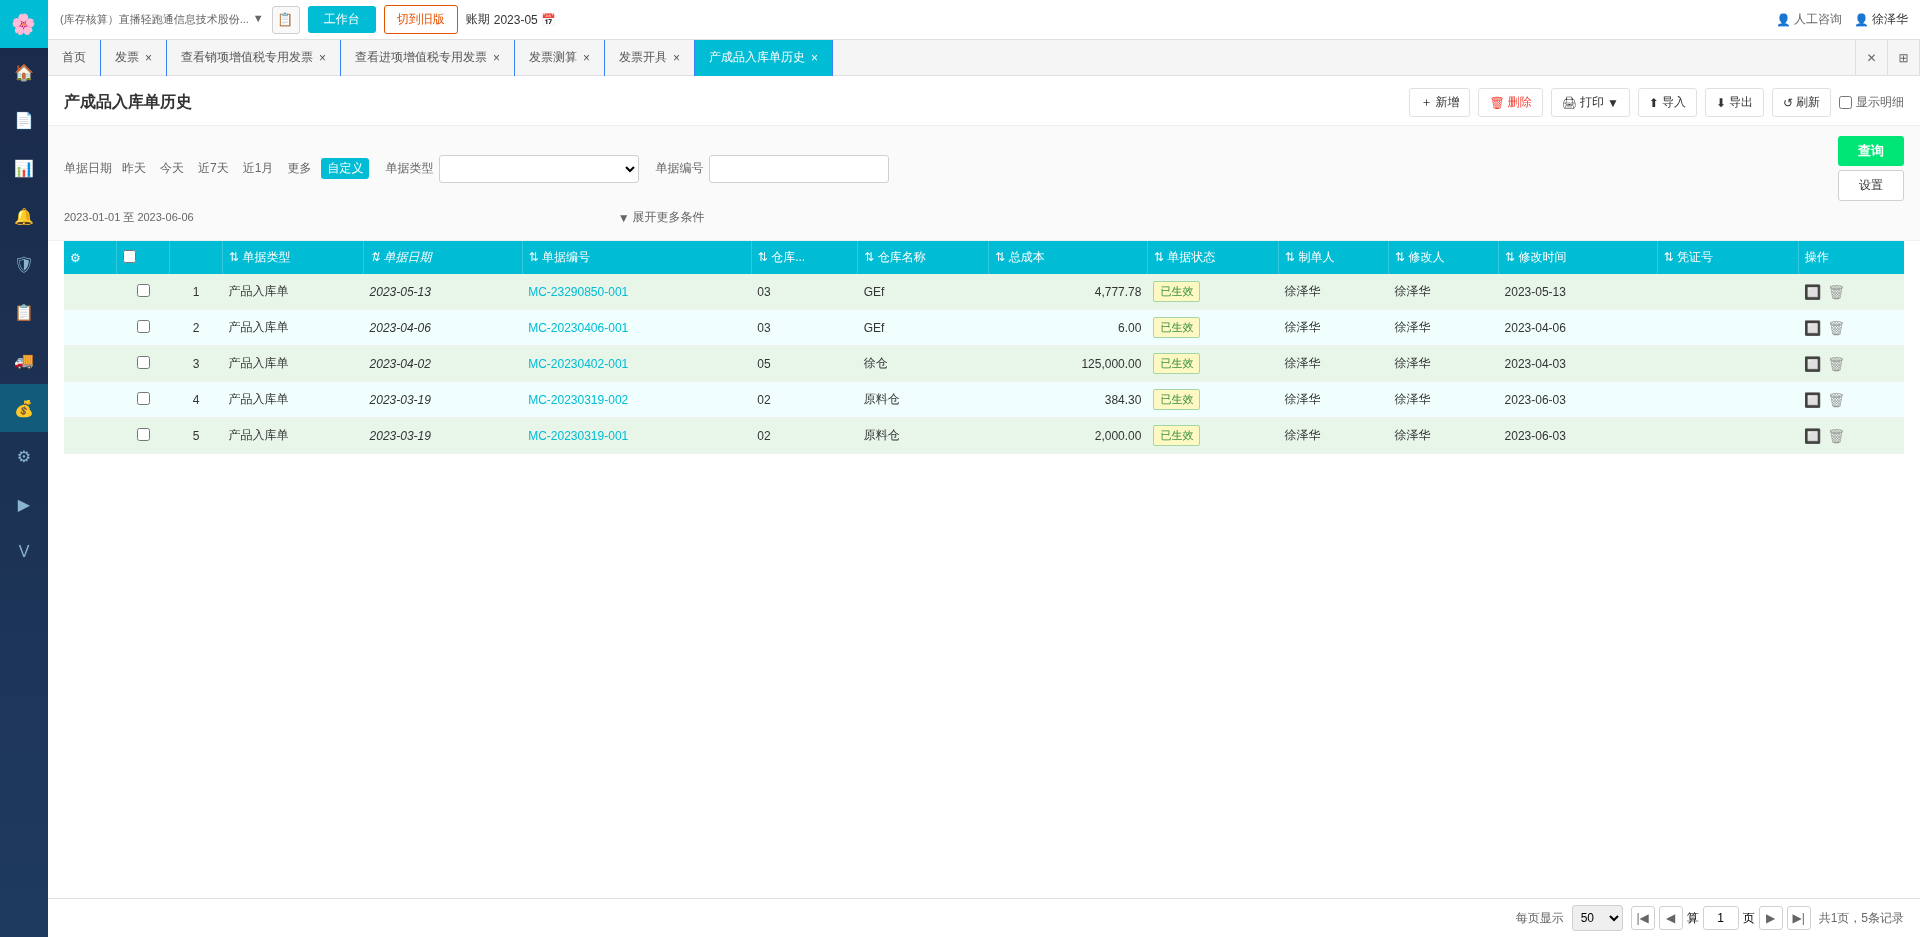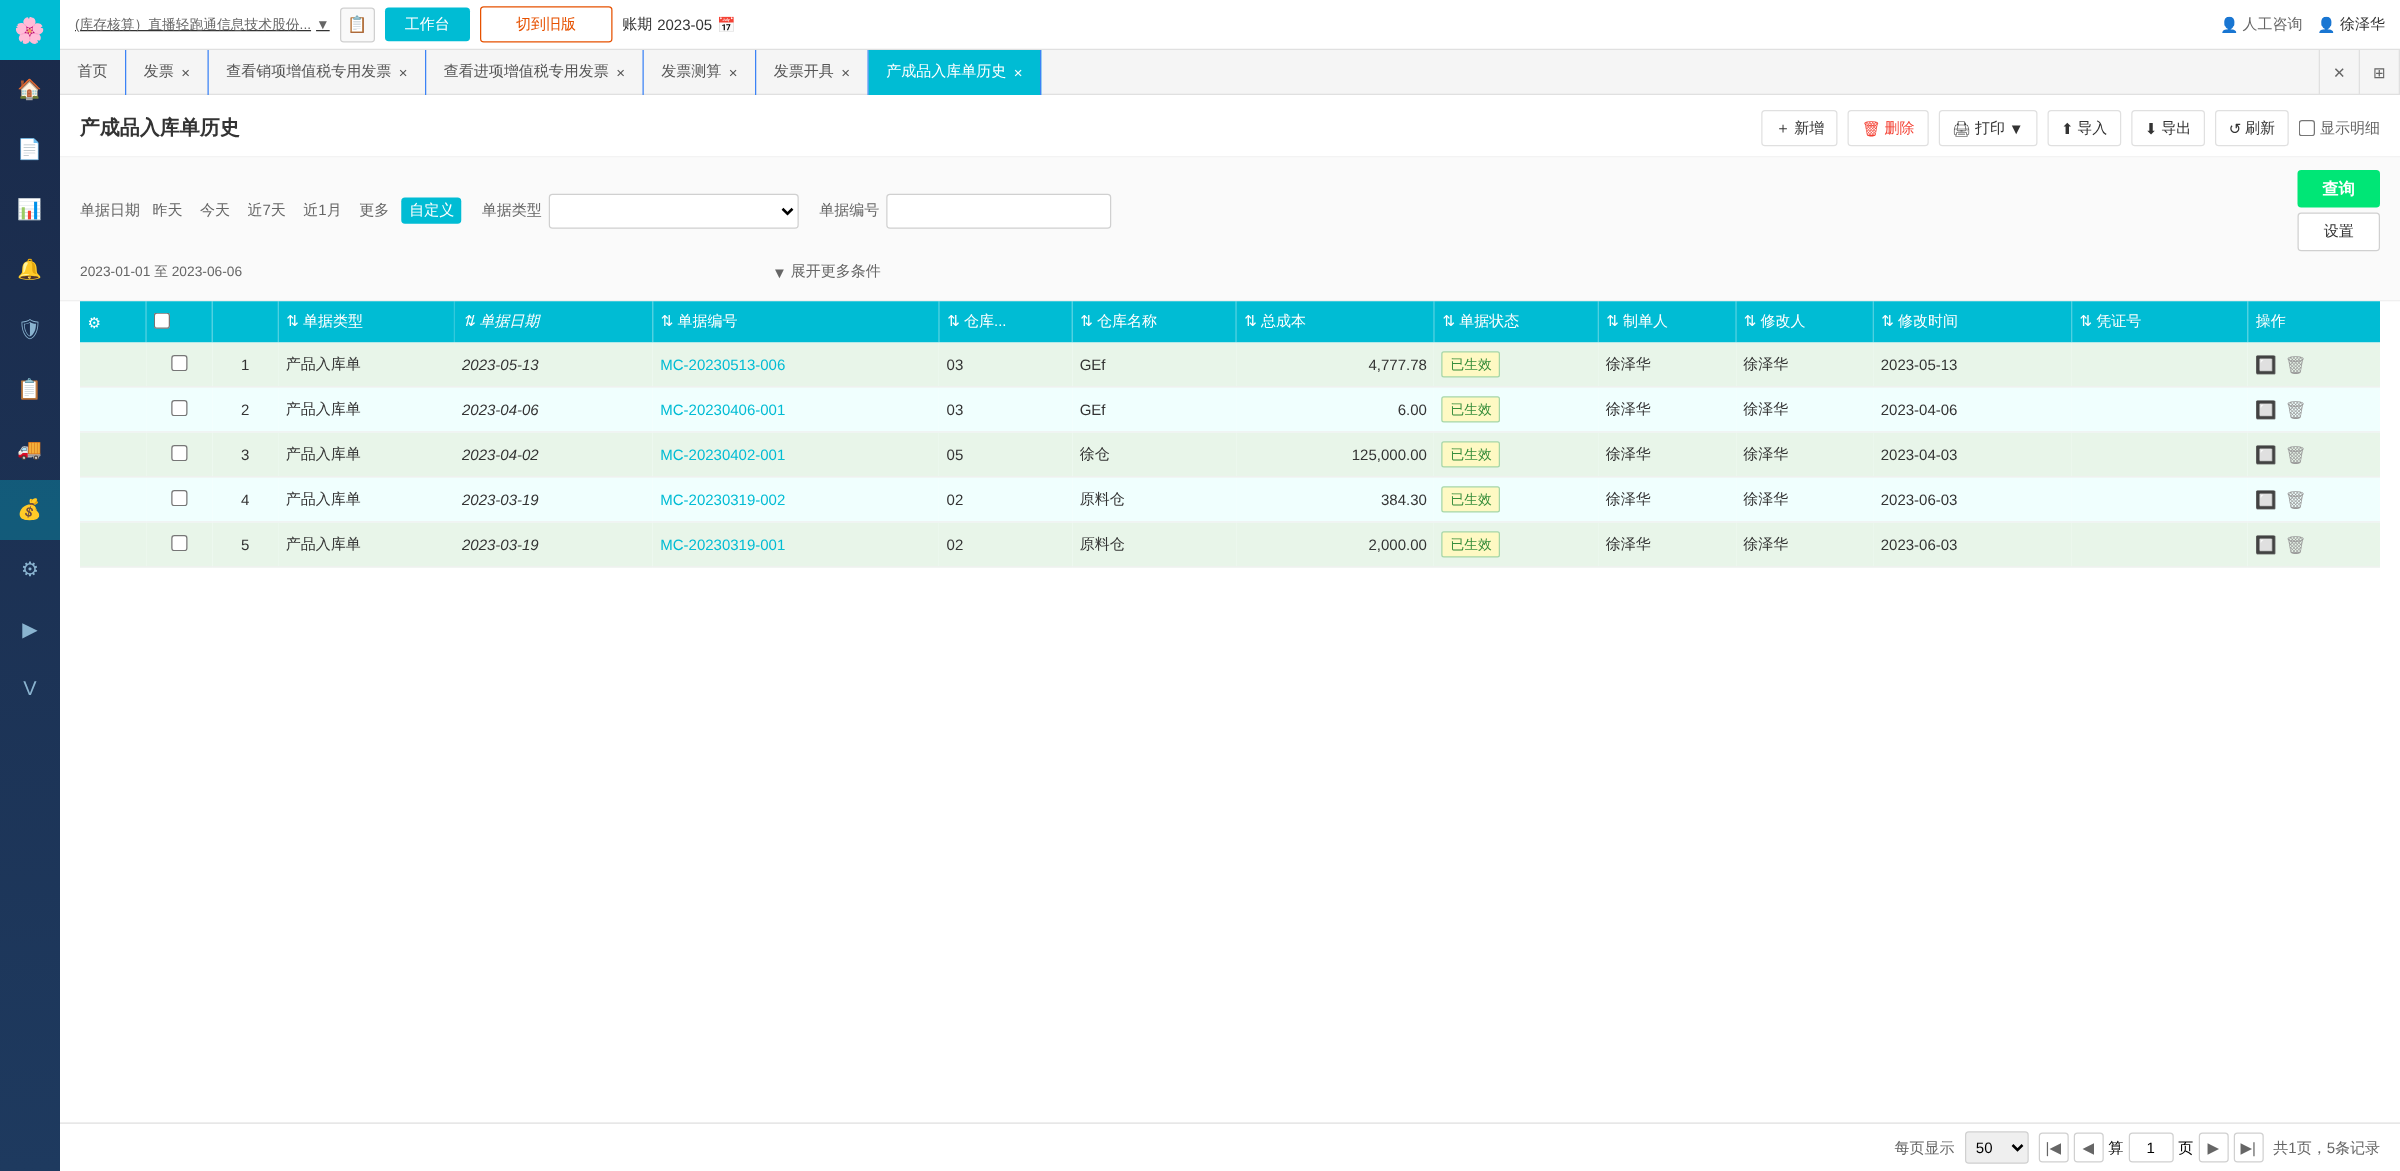--- a/index.html
+++ b/index.html
@@ -60,26 +60,24 @@
       background: #fff;
       border-bottom: 1px solid #e0e0e0;
       display: flex;
       align-items: center;
       padding: 0 12px;
       gap: 8px;
       flex-shrink: 0;
     }
     .topbar-company {
       display: flex;
-      align-items: center;
       gap: 4px;
       font-size: 12px;
       color: #333;
       max-width: 220px;
-      text-decoration: underline;
     }
     .topbar-company span { color: #666; font-size: 11px; }
     .topbar-icon-btn {
       width: 28px; height: 28px;
       border: 1px solid #d0d0d0;
       border-radius: 3px;
       background: #f9f9f9;
       display: flex; align-items: center; justify-content: center;
       cursor: pointer; color: #666; font-size: 13px;
     }
@@ -90,21 +88,21 @@
       border-radius: 3px;
       padding: 5px 16px;
       cursor: pointer;
       font-size: 12px;
     }
     .btn-outline {
       background: #fff;
       color: #e65100;
       border: 1px solid #e65100;
       border-radius: 3px;
-      padding: 5px 28px;
+      padding: 5px 12px;
       cursor: pointer;
       font-size: 12px;
     }
     .topbar-period {
       display: flex; align-items: center; gap: 4px; color: #333; font-size: 12px;
     }
     .topbar-right {
       margin-left: auto;
       display: flex; align-items: center; gap: 12px;
     }
@@ -560,21 +558,21 @@
         <tbody id="table-body">
         <tr class="highlighted">
       <td></td>
       <td class="col-check">
         <input type="checkbox" style="">
       </td>
       <td class="row-num">1</td>
       <td class="col-type">产品入库单</td>
       <td class="col-date">2023-05-13</td>
       <td class="col-number">
-        <a class="link-text">MC-20230513-006</a>
+        <a class="link-text">MC-23290850-001</a>
       </td>
       <td class="col-warehouse-code">03</td>
       <td class="col-warehouse-name">GEf</td>
       <td class="col-cost">4,777.78</td>
       <td class="col-status">
         <span class="status-badge status-effective">已生效</span>
       </td>
       <td class="col-creator">徐泽华</td>
       <td class="col-modifier">徐泽华</td>
       <td class="col-modify-time">2023-05-13</td>

